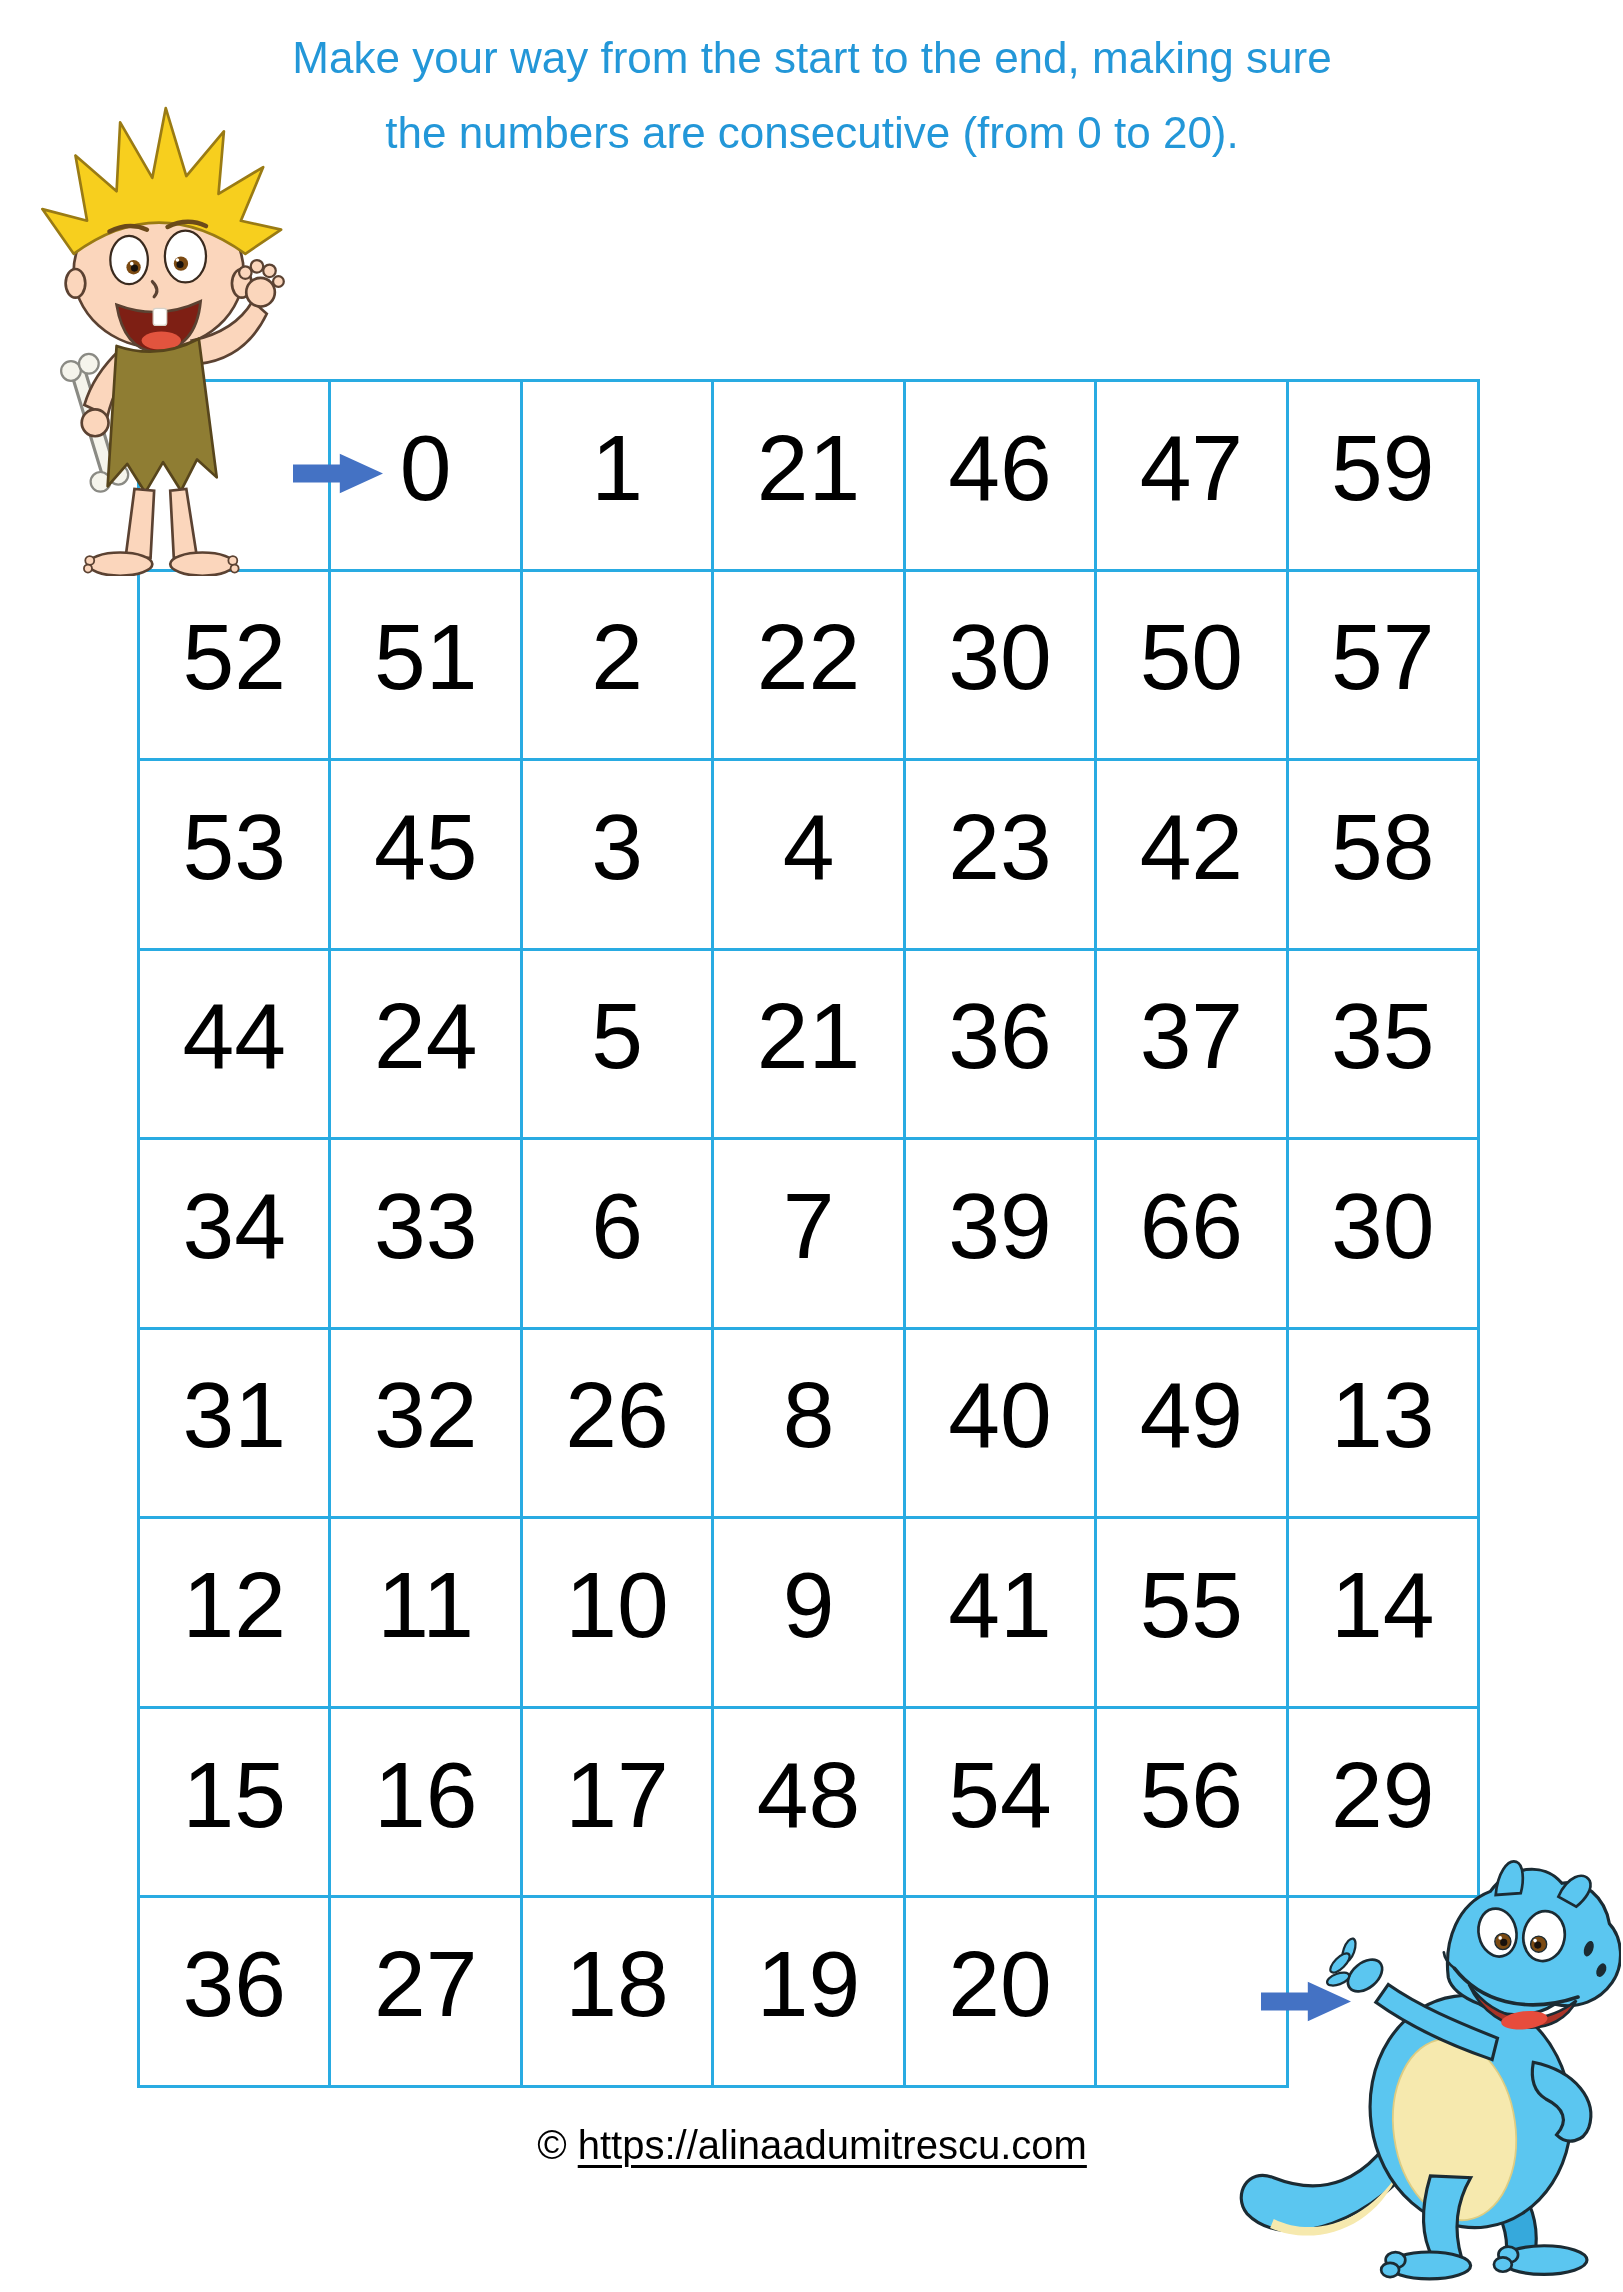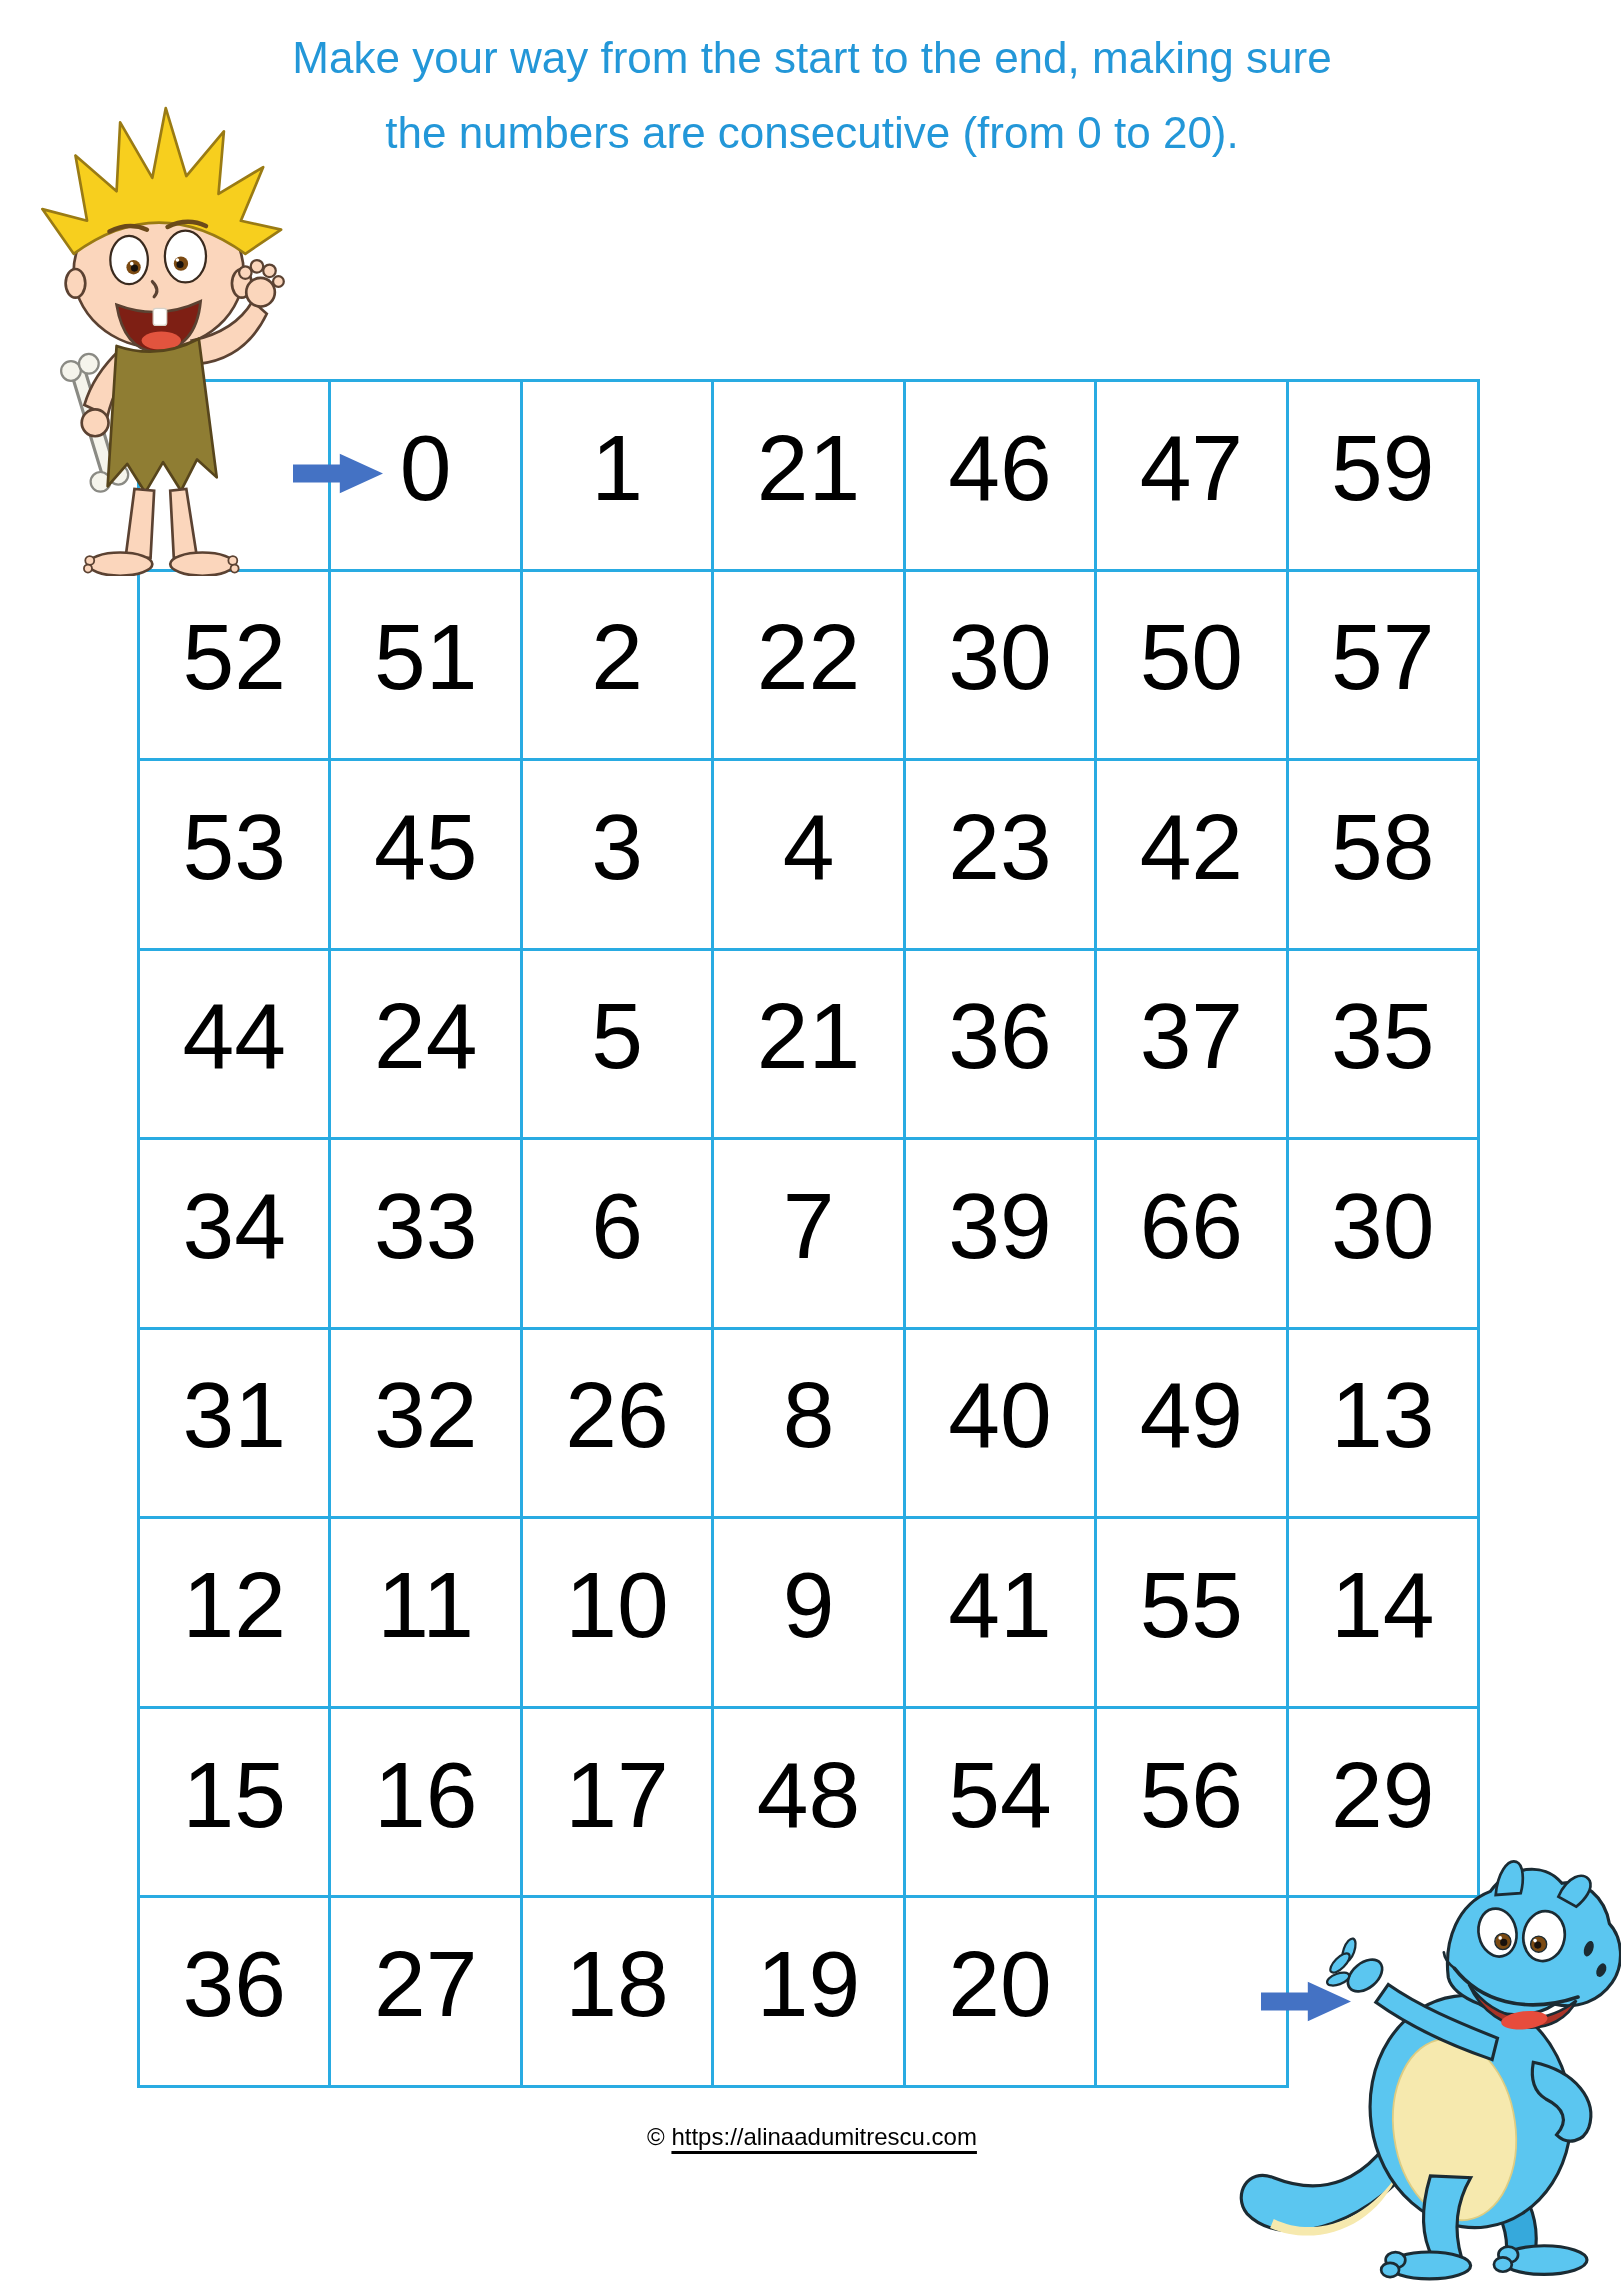--- a/index.html
+++ b/index.html
@@ -29,21 +29,21 @@
     padding-bottom:14.3px;
   }
   .arrow{position:absolute;color:var(--arrow,#4472c4);line-height:0}
   .arrow-start{left:293px;top:451px}
   .arrow-end{left:1261px;top:1979px}
   .character{position:absolute;line-height:0}
   .caveman{left:19.7px;top:106px}
   .dinosaur{left:1229px;top:1843px}
   .footer{
     position:absolute;top:2123px;left:0;width:100%;
-    text-align:center;font-size:24px;color:#000;
+    text-align:center;font-size:40px;color:#000;
   }
   .footer .url{
     text-decoration:underline;
     text-decoration-thickness:2.7px;
     text-underline-offset:6.3px;
   }
 </style>
 </head>
 <body>
 

